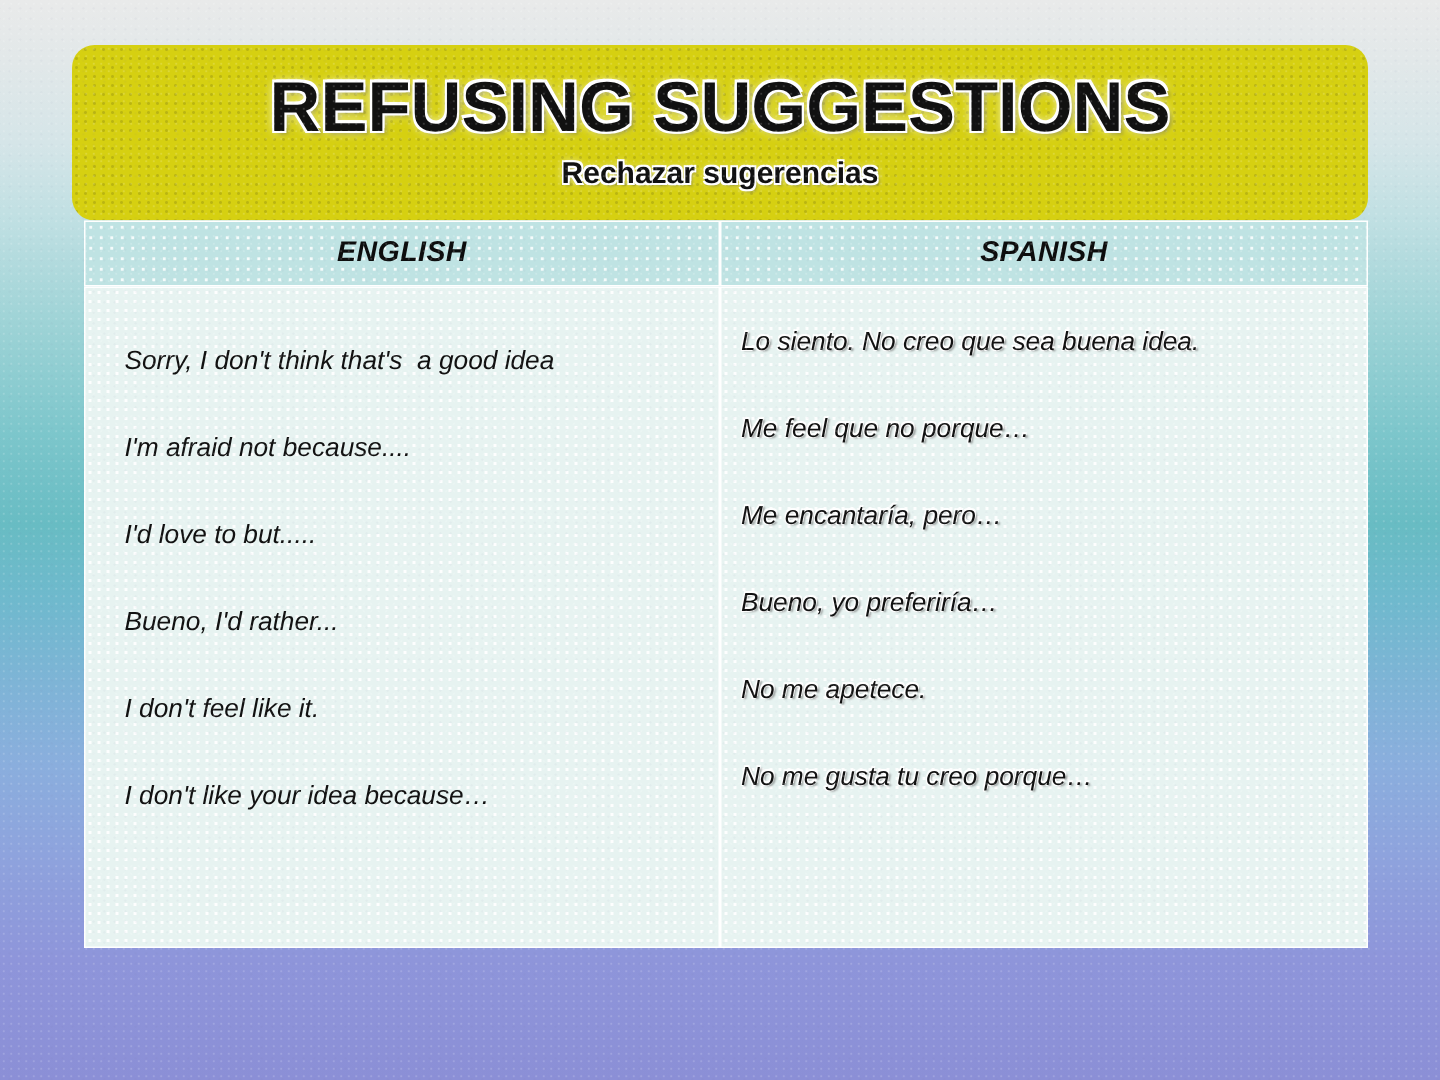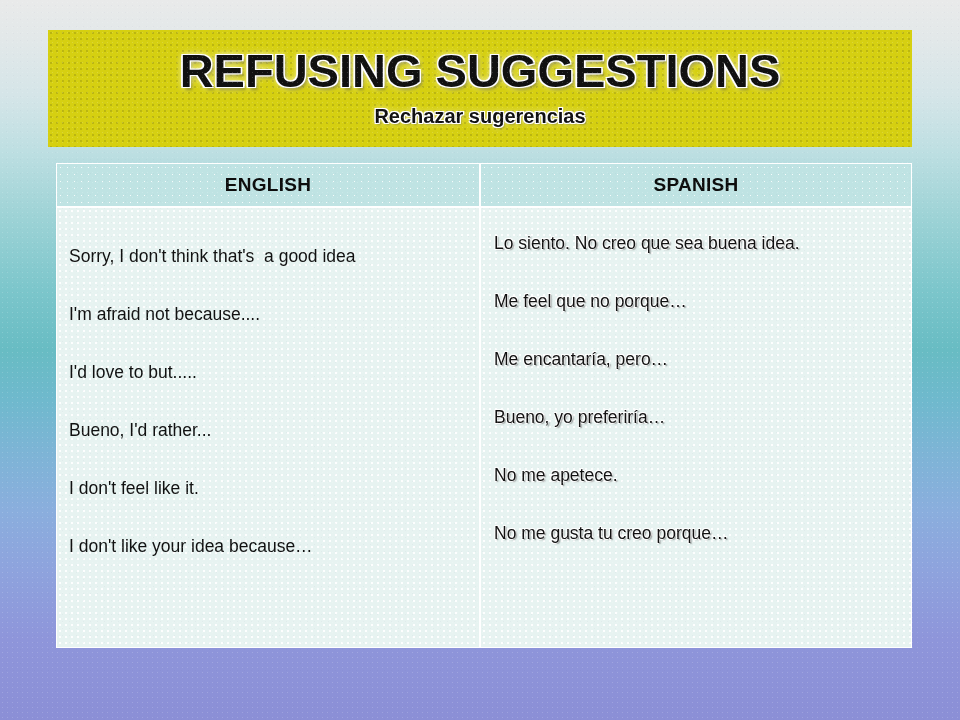--- a/index.html
+++ b/index.html
@@ -54,20 +54,21 @@
     position: absolute;
     left: 48px;
     top: 30px;
     width: 864px;
     height: 117px;
     background-color: #d6d011;
     background-image: radial-gradient(rgba(90,90,20,0.22) 0.9px, transparent 1px);
     background-size: 6px 6px;
     text-align: center;
     overflow: hidden;
+    border-radius: 15px;
   }
   #title-main {
     display: block;
     margin: 0;
     padding-top: 16px;
     font-size: 47px;
     font-weight: bold;
     line-height: 1.08;
     color: #111111;
     letter-spacing: 0px;
@@ -92,26 +93,27 @@
       -1.1px  1.1px 0 #ffffff,
        1.1px  1.1px 0 #ffffff,
        0 0 6px rgba(255,255,255,0.9),
        1.8px 1.8px 2px rgba(0,0,0,0.3);
   }
 
   
   #phrase-table {
     position: absolute;
     left: 56px;
-    top: 163px;
+    top: 147px;
     width: 856px;
     height: 485px;
     border-collapse: separate;
     border-spacing: 0;
     table-layout: fixed;
+    font-style: italic;
   }
   #phrase-table .col-en { width: 424px; }
   #phrase-table .col-es { width: 432px; }
 
   #phrase-table thead th {
     height: 40px;
     background-color: #bfe3e3;
     background-image: radial-gradient(rgba(255,255,255,0.85) 0.9px, transparent 1px);
     background-size: 7px 7px;
     border: 1px solid #ffffff;
@@ -138,21 +140,21 @@
     padding: 0;
   }
   .cell-list li {
     font-size: 17.5px;
     color: #111111;
     white-space: pre;
   }
 
   
   .en-list { padding: 37px 0 0 12px; }
-  .en-list li { height: 58px; line-height: 22px; }
+  .en-list li { height: 58px; line-height: 22px; margin-left: 14px; }
 
   
   .es-list { padding: 24px 0 0 13px; }
   .es-list li {
     height: 58px;
     line-height: 22px;
     text-shadow:
       -0.7px -0.7px 0 rgba(255,255,255,0.95),
        0.7px -0.7px 0 rgba(255,255,255,0.95),
       -0.7px  0.7px 0 rgba(255,255,255,0.95),

